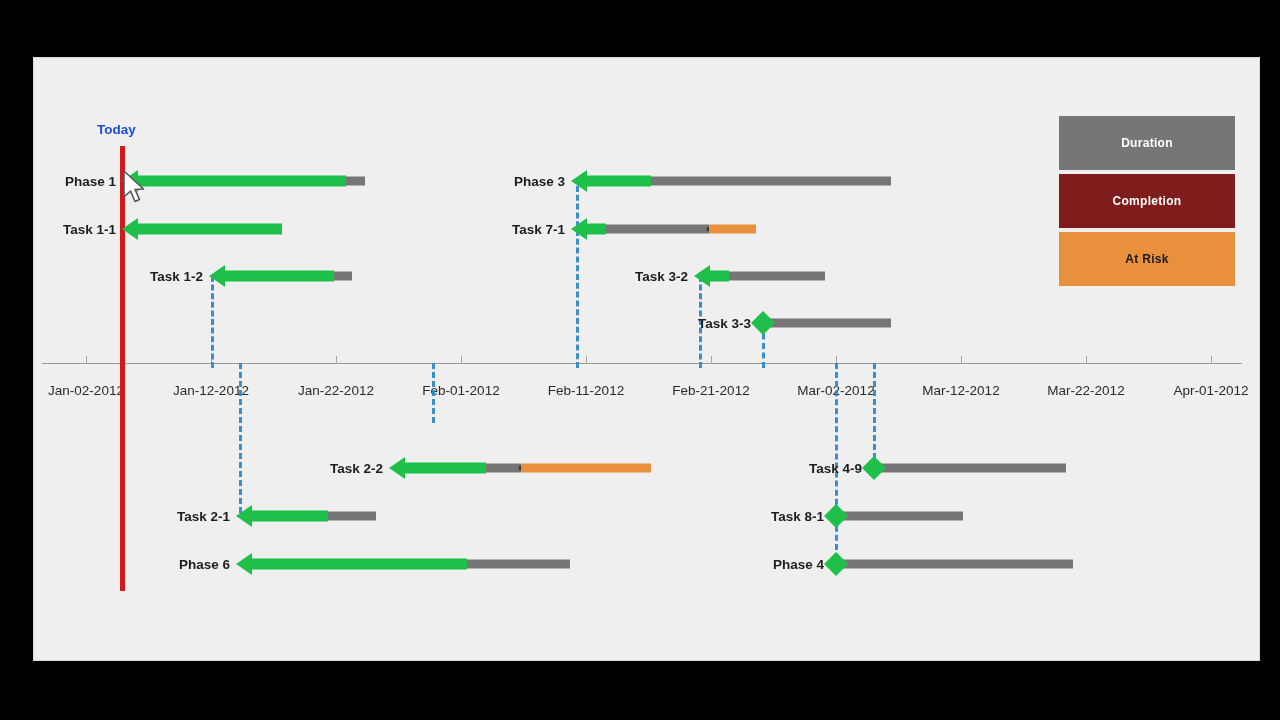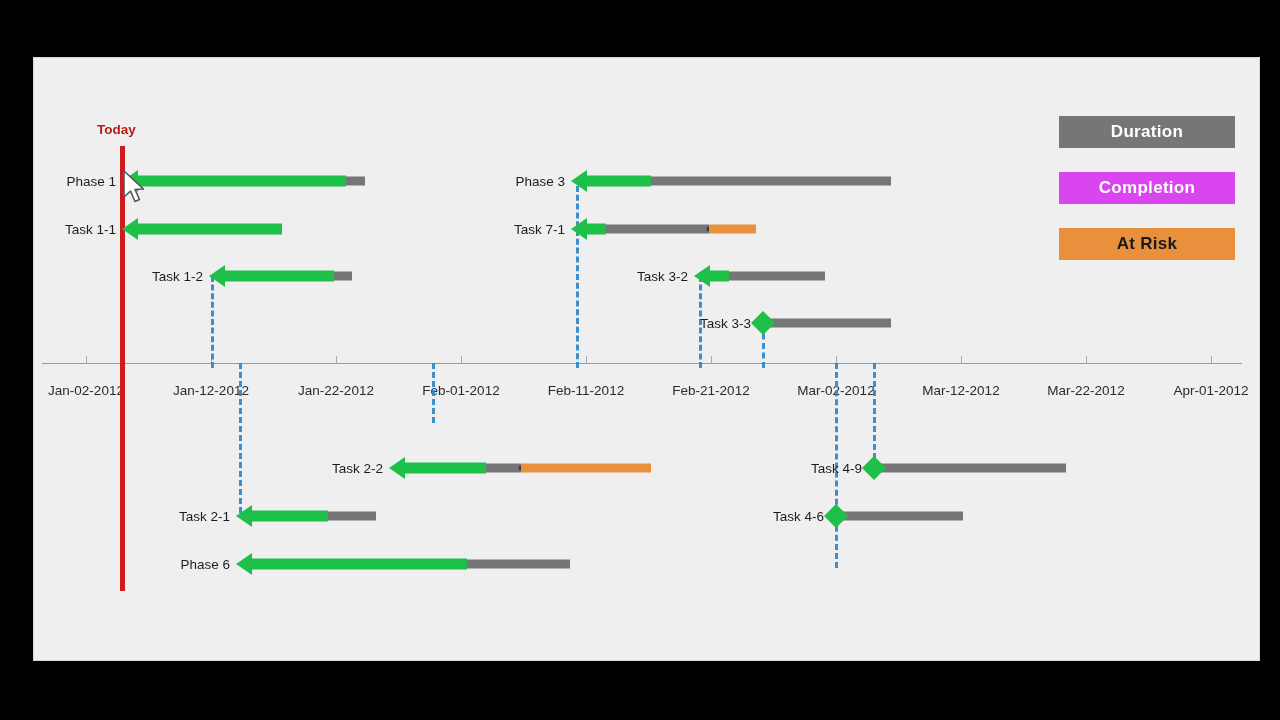--- a/index.html
+++ b/index.html
@@ -21,32 +21,32 @@
   
   #axis-line{position:absolute;left:8px;top:305px;width:1200px;height:1px;background:#9a9a9a;}
   .axis-tick{position:absolute;top:298px;width:1px;height:8px;background:#a8a8a8;}
   .axis-label{
     position:absolute;top:325px;font-size:13.5px;color:#2b2b2b;
     transform:translateX(-50%);white-space:nowrap;
   }
 
   
   #today-line{position:absolute;left:86px;top:88px;width:5px;height:445px;background:#cf1b1b;}
-  #today-label{position:absolute;left:63px;top:64px;font-size:13.5px;font-weight:bold;color:#b91c1c;}
+  #today-label{position:absolute;left:63px;top:64px;font-size:13.5px;font-weight:bold;color:#1d4ed8;}
 
   
   .dep-line{
     position:absolute;width:0;border-left:3px dashed #2e86c8;opacity:.92;
   }
 
   
   .task-row{position:absolute;height:22px;}
   .task-label{
     position:absolute;right:100%;top:50%;transform:translateY(-50%);
-    margin-right:6px;font-size:13.5px;color:#1d1d1d;white-space:nowrap;
+    margin-right:6px;font-size:13.5px;color:#1d1d1d;white-space:nowrap;font-weight:bold;
   }
   .seg{position:absolute;top:50%;transform:translateY(-50%);height:11px;}
   .seg.duration{background:#767676;}
   .seg.completion{background:#1fc04a;}
   .seg.risk{background:#e8903c;}
   .seg.thin{height:9px;}
 
   
   .arrowhead{
     position:absolute;top:50%;transform:translateY(-50%);
@@ -64,25 +64,25 @@
   }
   
   .junction{
     position:absolute;top:50%;transform:translate(-50%,-50%);
     width:5px;height:5px;border-radius:50%;background:#3a3a3a;
   }
 
   
   #legend{position:absolute;left:1025px;top:58px;width:176px;}
   .legend-item{
-    height:32px;margin-bottom:24px;display:flex;align-items:center;justify-content:center;
-    font-size:17px;font-weight:bold;letter-spacing:.3px;
+    height:54px;margin-bottom:4px;display:flex;align-items:center;justify-content:center;
+    font-size:12px;font-weight:bold;letter-spacing:.3px;
   }
   .legend-duration{background:#767676;color:#fff;}
-  .legend-completion{background:#d946ef;color:#fff;}
+  .legend-completion{background:#7f1d1d;color:#fff;}
   .legend-risk{background:#e8903c;color:#1a1a1a;}
 
   
   #cursor{position:absolute;left:122px;top:170px;width:26px;height:34px;}
 </style>
 </head>
 <body>
 
 <div id="stage">
   <div id="chart-panel">
@@ -197,25 +197,30 @@
       <span class="arrowhead" style="left:0;"></span>
     </div>
 
     <div class="task-row" style="left:834px;top:399px;width:200px;">
       <span class="task-label">Task 4-9</span>
       <span class="seg duration thin" style="left:6px;width:192px;"></span>
       <span class="diamond" style="left:6px;"></span>
     </div>
 
     <div class="task-row" style="left:796px;top:447px;width:135px;">
-      <span class="task-label">Task 4-6</span>
+      <span class="task-label">Task 8-1</span>
       <span class="seg duration thin" style="left:6px;width:127px;"></span>
       <span class="diamond" style="left:6px;"></span>
     </div>
 
+    <div class="task-row" style="left:796px;top:495px;width:245px;">
+      <span class="task-label">Phase 4</span>
+      <span class="seg duration thin" style="left:6px;width:237px;"></span>
+      <span class="diamond" style="left:6px;"></span>
+    </div>
 
     <div id="legend">
       <div class="legend-item legend-duration">Duration</div>
       <div class="legend-item legend-completion">Completion</div>
       <div class="legend-item legend-risk">At Risk</div>
     </div>
 
   </div>
 
   <svg id="cursor" viewBox="0 0 26 34">

